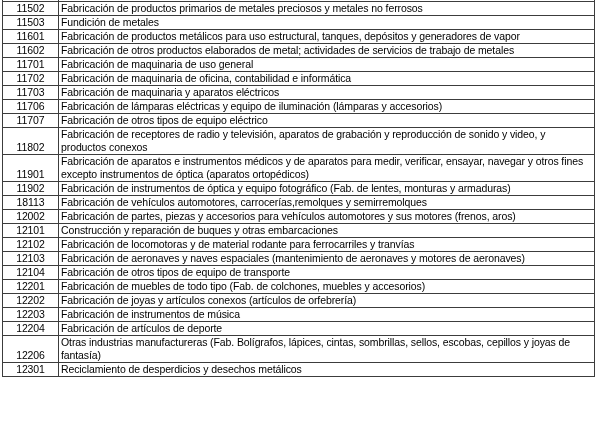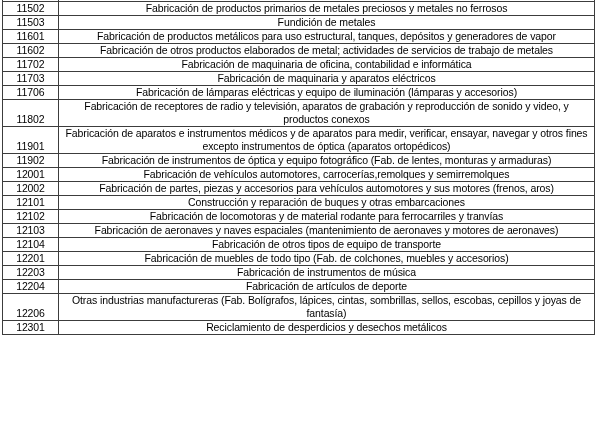--- a/index.html
+++ b/index.html
@@ -37,21 +37,21 @@
     line-height: 13px;
     overflow: hidden;
     background: #ffffff;
   }
   td.code-cell {
     text-align: center;
     vertical-align: bottom;
     padding: 0 1px;
   }
   td.desc-cell {
-    text-align: center;
+    text-align: left;
     vertical-align: middle;
     word-wrap: break-word;
   }
   tr.sliver-row td {
     height: 3px;
     line-height: 3px;
     padding: 0;
   }
 </style>
 </head>
@@ -78,45 +78,53 @@
         </tr>
         <tr>
           <td class="code-cell">11601</td>
           <td class="desc-cell">Fabricación de productos metálicos para uso estructural, tanques, depósitos y generadores de vapor</td>
         </tr>
         <tr>
           <td class="code-cell">11602</td>
           <td class="desc-cell">Fabricación de otros productos elaborados de metal; actividades de servicios de trabajo de metales</td>
         </tr>
         <tr>
+          <td class="code-cell">11701</td>
+          <td class="desc-cell">Fabricación de maquinaria de uso general</td>
+        </tr>
+        <tr>
           <td class="code-cell">11702</td>
           <td class="desc-cell">Fabricación de maquinaria de oficina, contabilidad e informática</td>
         </tr>
         <tr>
           <td class="code-cell">11703</td>
           <td class="desc-cell">Fabricación de maquinaria y aparatos eléctricos</td>
         </tr>
         <tr>
           <td class="code-cell">11706</td>
           <td class="desc-cell">Fabricación de lámparas eléctricas y equipo de iluminación (lámparas y accesorios)</td>
+        </tr>
+        <tr>
+          <td class="code-cell">11707</td>
+          <td class="desc-cell">Fabricación de otros tipos de equipo eléctrico</td>
         </tr>
         <tr>
           <td class="code-cell">11802</td>
           <td class="desc-cell">Fabricación de receptores de radio y televisión, aparatos de grabación y  reproducción de sonido y video, y productos conexos</td>
         </tr>
         <tr>
           <td class="code-cell">11901</td>
           <td class="desc-cell">Fabricación de aparatos e instrumentos médicos y de aparatos para medir, verificar, ensayar, navegar y otros fines excepto instrumentos de óptica (aparatos ortopédicos)</td>
         </tr>
         <tr>
           <td class="code-cell">11902</td>
           <td class="desc-cell">Fabricación de instrumentos de óptica y equipo fotográfico (Fab. de lentes, monturas y armaduras)</td>
         </tr>
         <tr>
-          <td class="code-cell">12001</td>
+          <td class="code-cell">18113</td>
           <td class="desc-cell">Fabricación de vehículos automotores, carrocerías,remolques y semirremolques</td>
         </tr>
         <tr>
           <td class="code-cell">12002</td>
           <td class="desc-cell">Fabricación de partes, piezas y accesorios para vehículos automotores y sus motores (frenos, aros)</td>
         </tr>
         <tr>
           <td class="code-cell">12101</td>
           <td class="desc-cell">Construcción y reparación de buques y otras embarcaciones</td>
         </tr>
@@ -130,20 +138,24 @@
         </tr>
         <tr>
           <td class="code-cell">12104</td>
           <td class="desc-cell">Fabricación de otros tipos de equipo de transporte</td>
         </tr>
         <tr>
           <td class="code-cell">12201</td>
           <td class="desc-cell">Fabricación de muebles de todo tipo (Fab. de colchones, muebles y accesorios)</td>
         </tr>
         <tr>
+          <td class="code-cell">12202</td>
+          <td class="desc-cell">Fabricación de joyas y artículos conexos (artículos de orfebrería)</td>
+        </tr>
+        <tr>
           <td class="code-cell">12203</td>
           <td class="desc-cell">Fabricación de instrumentos de música</td>
         </tr>
         <tr>
           <td class="code-cell">12204</td>
           <td class="desc-cell">Fabricación de artículos de deporte</td>
         </tr>
         <tr>
           <td class="code-cell">12206</td>
           <td class="desc-cell">Otras industrias manufactureras (Fab. Bolígrafos, lápices, cintas, sombrillas, sellos, escobas, cepillos y joyas de fantasía)</td>

